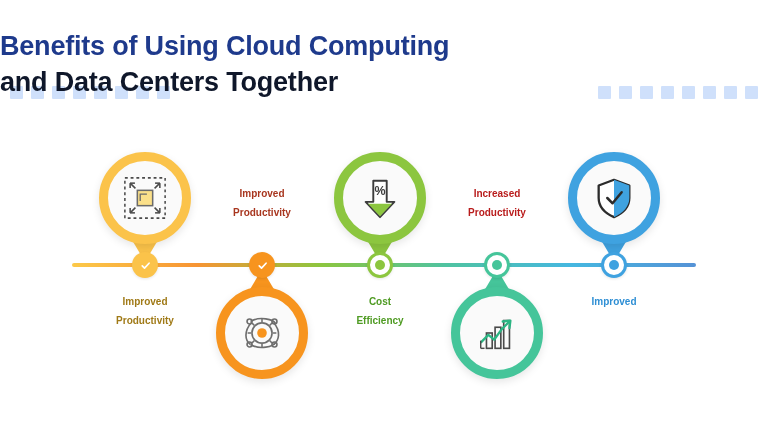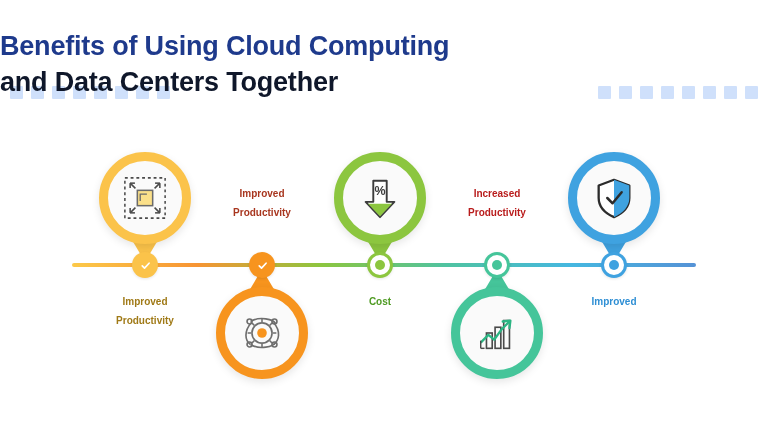--- a/index.html
+++ b/index.html
@@ -269,20 +269,21 @@
             <div class="icon-box">
     <svg viewBox="0 0 48 48" width="100%" height="100%">
       <path d="M17 6 L31 6 L31 28 L39 28 L24 44 L9 28 L17 28 Z" fill="#ffffff" stroke="#3c3c3c" stroke-width="2" stroke-linejoin="round"></path>
       <path d="M11.5 30 L24 43 L36.5 30 Z" fill="#8cc63f"></path>
       <text x="24" y="21" font-family="Liberation Sans, sans-serif" font-size="13" font-weight="bold" fill="#3c3c3c" text-anchor="middle">%</text>
     </svg></div>
           </div>
         </div>
         <div class="label" style="color: rgb(79, 155, 35); top: 292px; left: 380px;">
           <span>Cost</span>
+          <span>Efficiency</span>
         </div>
         <div class="marker ring" style="left: 497px; color: rgb(69, 197, 154);">
           <span class="dot"></span>
         </div>
         <div class="pin up" style="left: 451px; top: 287px; color: rgb(69, 197, 154);">
           <div class="tail"></div>
           <div class="circle">
             <div class="icon-box">
     <svg viewBox="0 0 48 48" width="100%" height="100%">
       <g fill="none" stroke="#4a4a4a" stroke-width="1.7">

